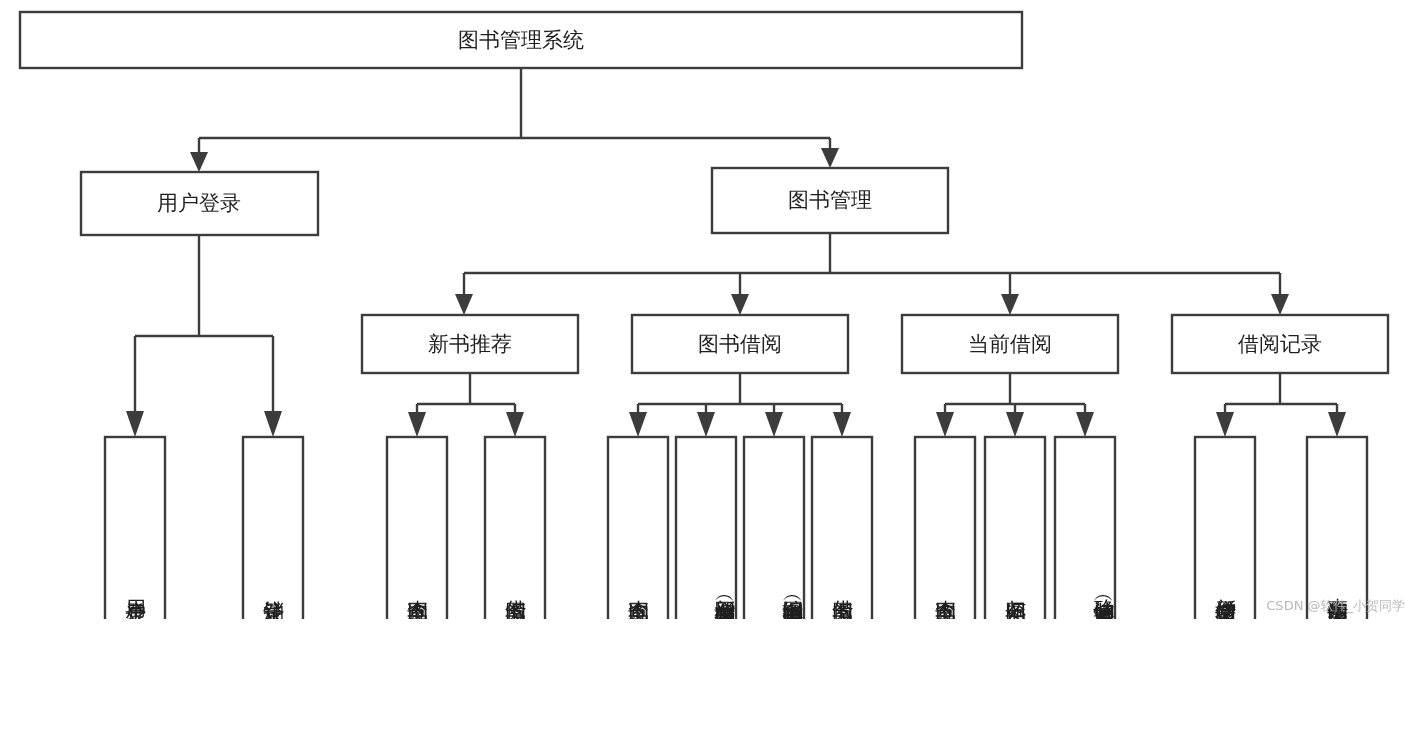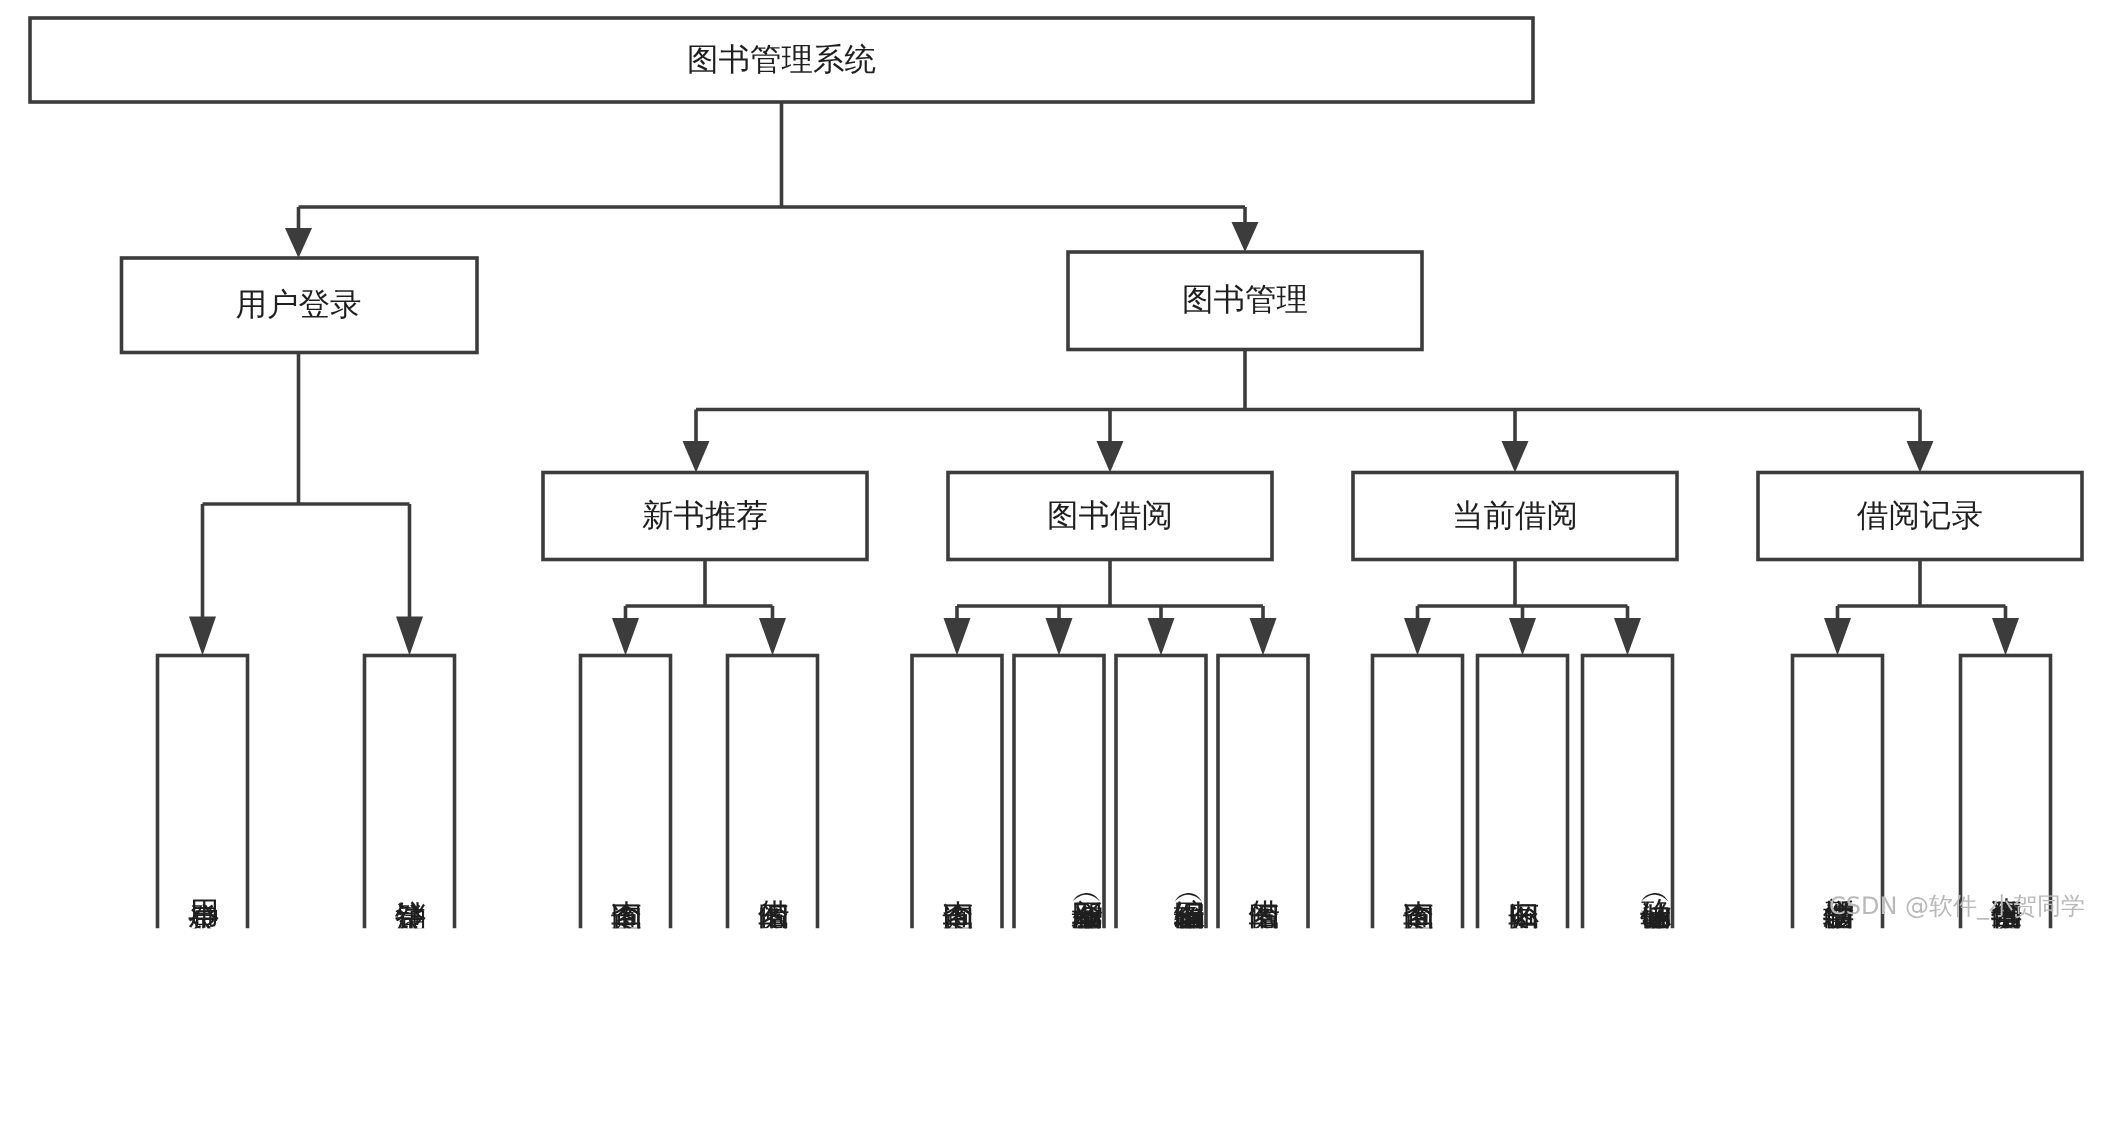--- a/index.html
+++ b/index.html
@@ -69,24 +69,24 @@
     text-orientation: upright;
     font-family: "DejaVu Sans", "Liberation Sans", sans-serif;
     font-size: 21px;
     line-height: 1.12;
     color: #1f1f1f;
     white-space: nowrap;
     letter-spacing: 1.5px;
   }
   .watermark {
     position: absolute;
-    right: 15px;
+    right: 0;
     bottom: 4px;
     font-family: "DejaVu Sans", "Liberation Sans", sans-serif;
-    font-size: 16px;
+    font-size: 13px;
     color: #b9b9b9;
     white-space: nowrap;
     user-select: none;
   }
 </style>
 </head>
 <body>
 
 <div id="diagram-root">
 

